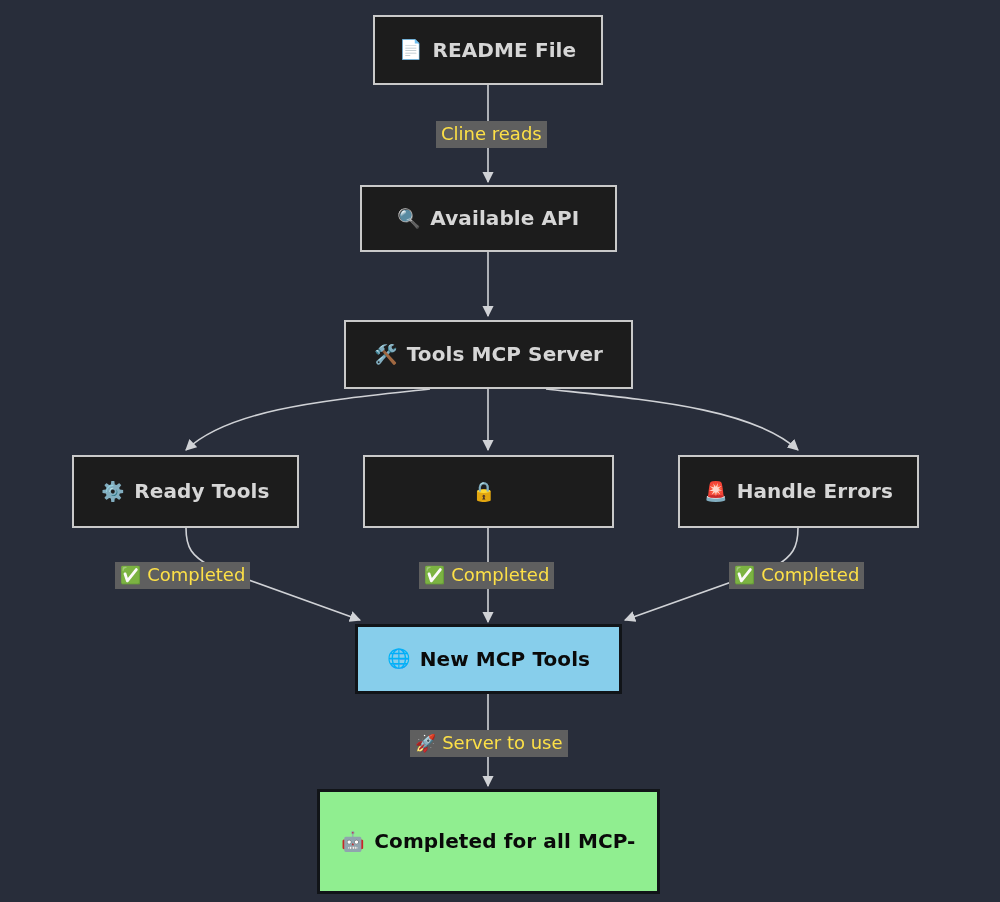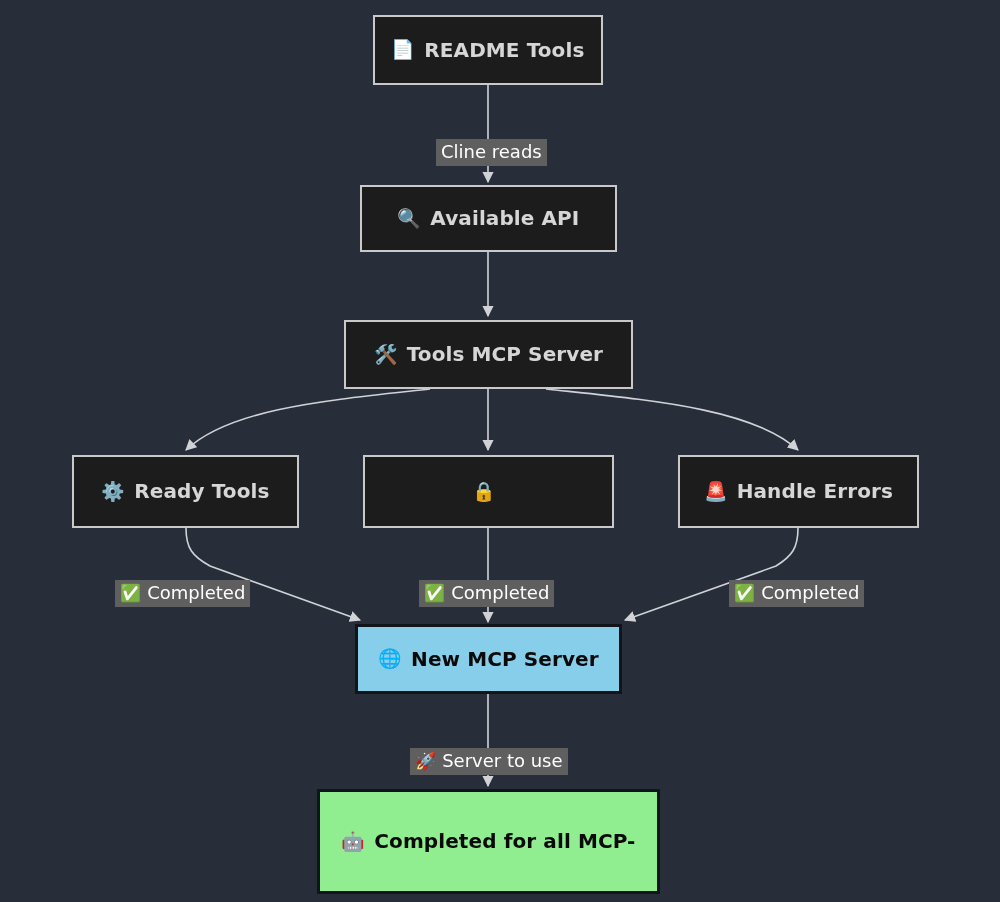--- a/index.html
+++ b/index.html
@@ -53,30 +53,29 @@
   .node .emoji {
     font-family: "DejaVu Sans", sans-serif;
     font-weight: normal;
     margin-right: 9px;
     font-size: 19px;
     display: inline-block;
   }
   .edge-label {
     position: absolute;
     background: #5f5f5f;
-    color: #ffffff;
+    color: #fde047;
     font-size: 18px;
     font-weight: normal;
     padding: 2px 5px 3px 5px;
     white-space: nowrap;
     display: flex;
     align-items: center;
     box-sizing: border-box;
     line-height: 1.2;
-    margin-top: 18px;
   }
   .edge-label .emoji {
     font-weight: normal;
     margin-right: 6px;
     font-size: 17px;
   }
   .wrap2 { flex-direction: row; flex-wrap: wrap; }
   .txtline { display: block; }
 </style>
 </head>
@@ -97,21 +96,21 @@
       <path d="M 488 389 L 488 450"></path>
       <path d="M 546 389 C 648 400 752 408 798 450"></path>
       <path d="M 186 528 C 186 548 192 556 210 566 L 360 620"></path>
       <path d="M 488 528 L 488 622"></path>
       <path d="M 798 528 C 798 548 792 556 776 566 L 625 620"></path>
       <path d="M 488 694 L 488 786"></path>
     </g>
   </svg>
 
   <div class="node node-dark" style="left:373px; top:15px; width:230px; height:70px;">
-    <span class="emoji">📄</span><span>README Tools</span>
+    <span class="emoji">📄</span><span>README File</span>
   </div>
 
   <div class="node node-dark" style="left:360px; top:185px; width:257px; height:67px;">
     <span class="emoji">🔍</span><span>Available API</span>
   </div>
 
   <div class="node node-dark" style="left:344px; top:320px; width:289px; height:69px;">
     <span class="emoji">🛠️</span><span>Tools MCP Server</span>
   </div>
 
@@ -121,21 +120,21 @@
 
   <div class="node node-dark" style="left:363px; top:455px; width:251px; height:73px;">
     <span class="emoji">🔒</span>
   </div>
 
   <div class="node node-dark" style="left:678px; top:455px; width:241px; height:73px;">
     <span class="emoji">🚨</span><span>Handle Errors</span>
   </div>
 
   <div class="node node-blue" style="left:355px; top:624px; width:267px; height:70px;">
-    <span class="emoji">🌐</span><span>New MCP Server</span>
+    <span class="emoji">🌐</span><span>New MCP Tools</span>
   </div>
 
   <div class="node node-green wrap2" style="left:317px; top:789px; width:343px; height:105px; flex-direction:column;">
     <div style="display:flex;align-items:center;justify-content:center;">
       <span class="emoji">🤖</span><span>Completed for all MCP-</span>
     </div>
   </div>
 
   <div class="edge-label" style="left:436px; top:121px;">
     <span>Cline reads</span>

